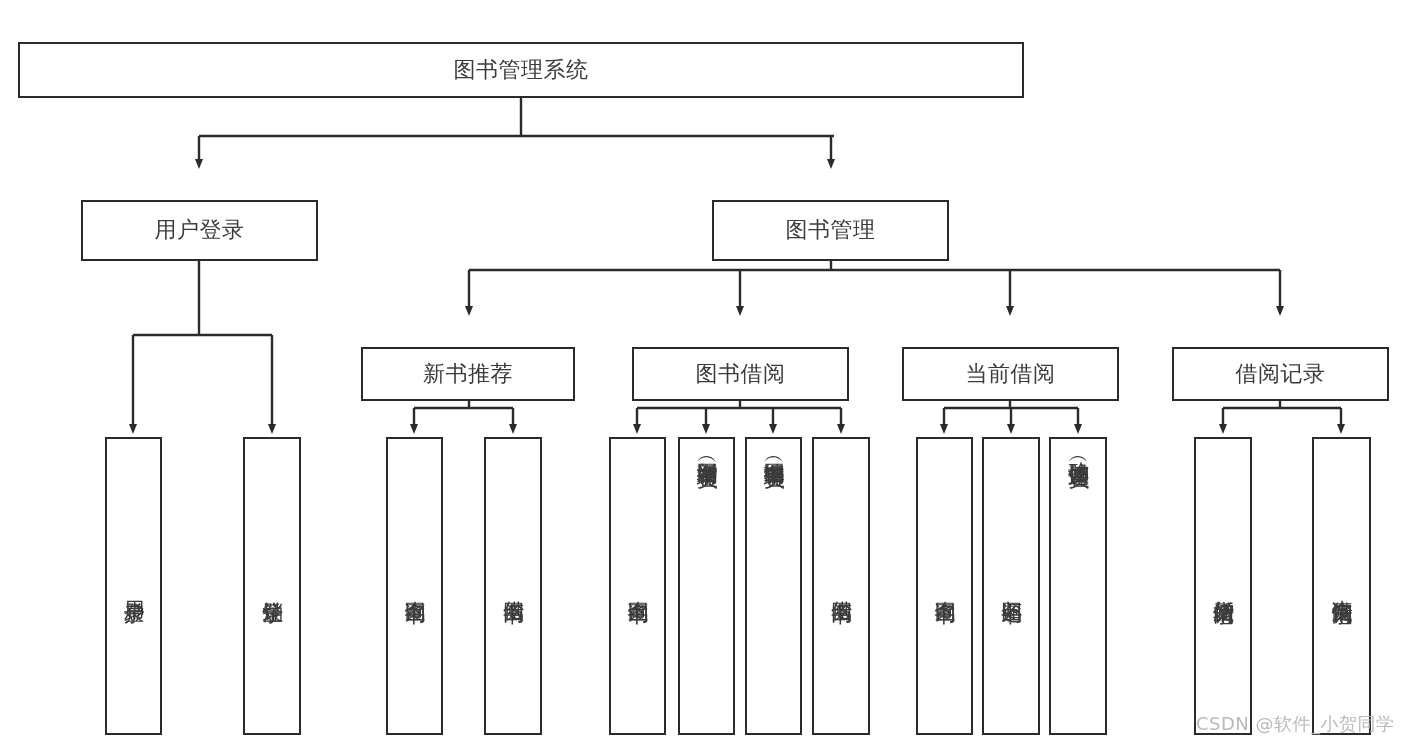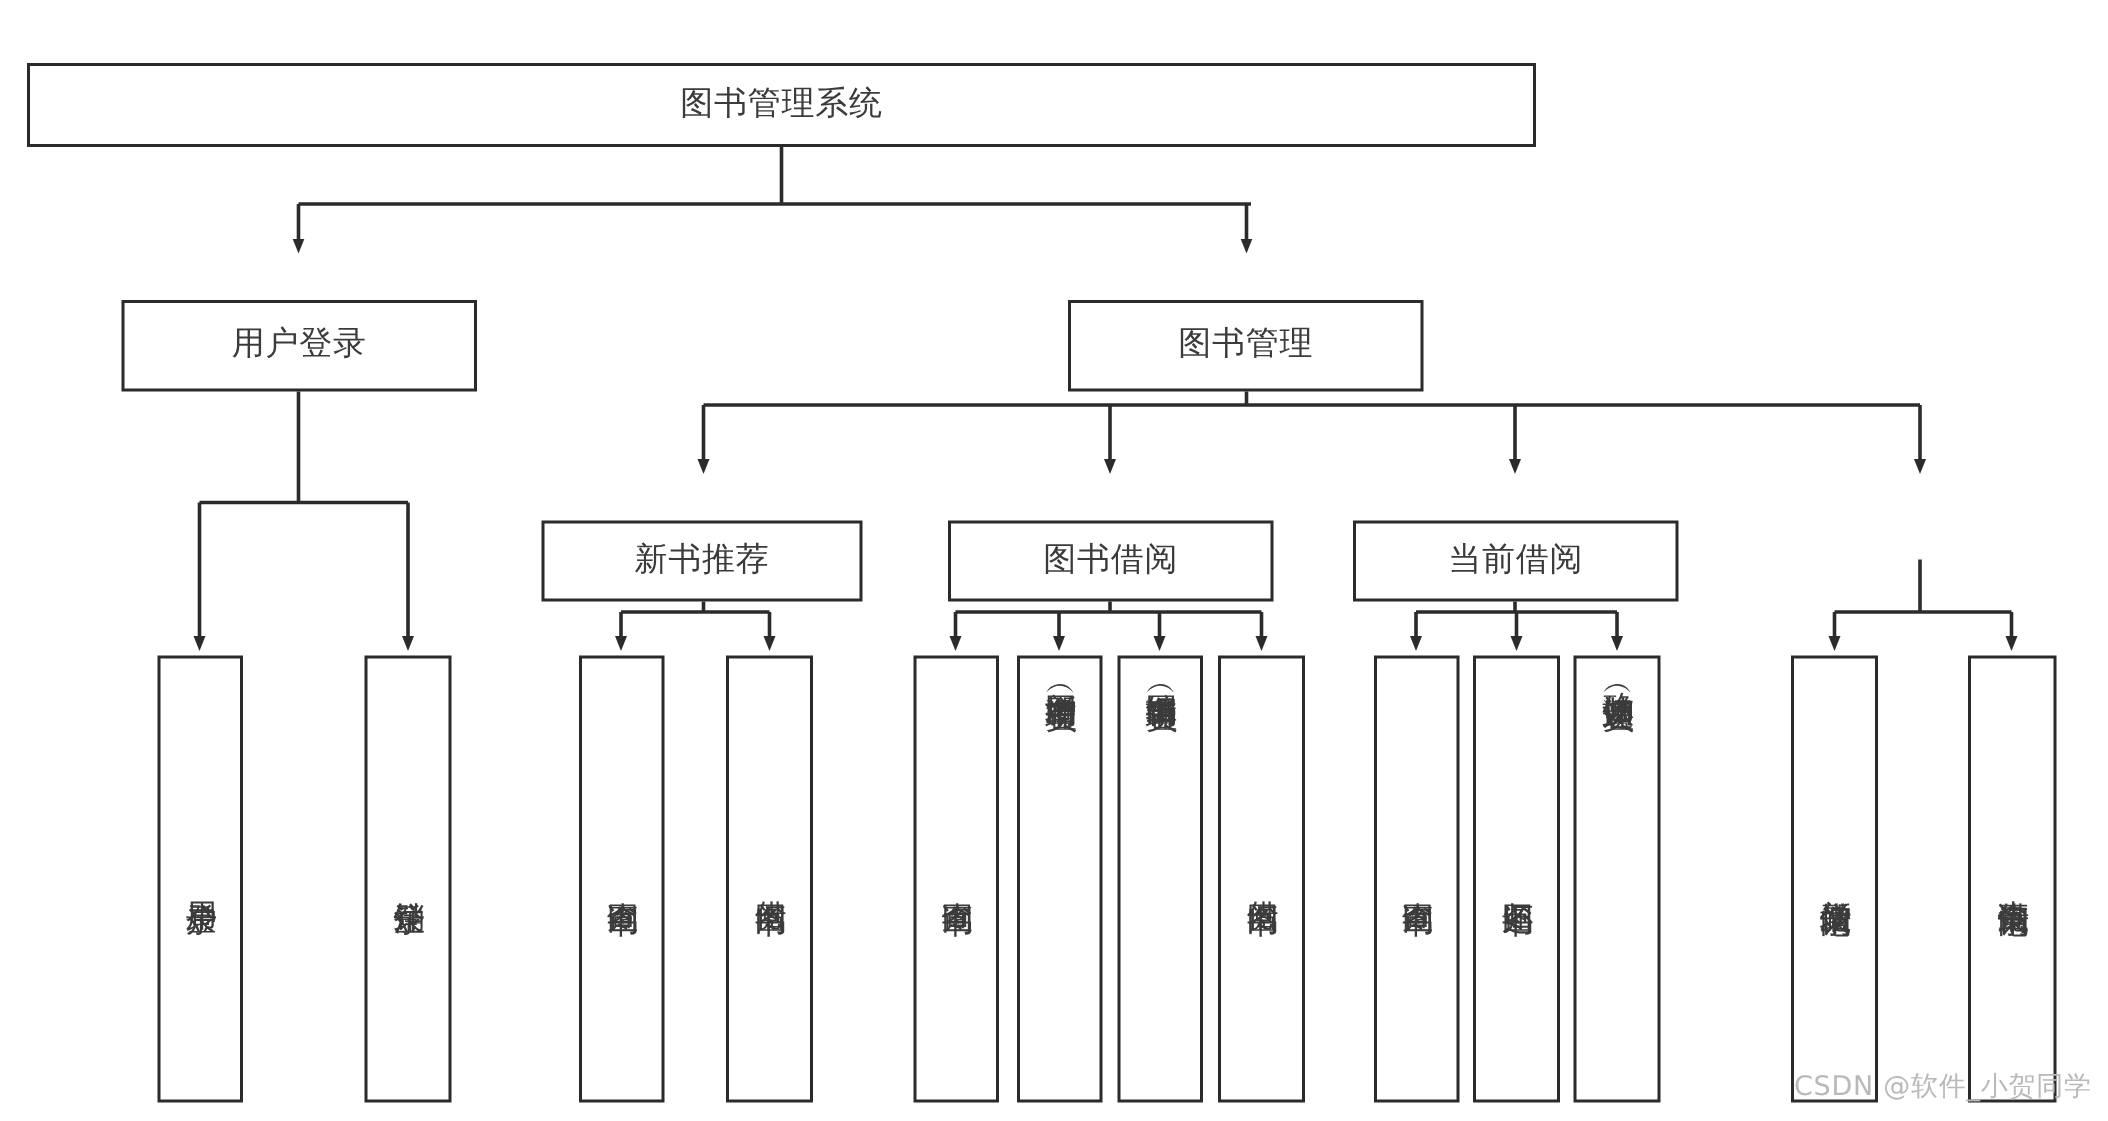--- a/index.html
+++ b/index.html
@@ -125,20 +125,21 @@
   </svg>
 
   <div class="node horiz" style="left: 18px; top: 14px; width: 1006px; height: 56px; border-color: rgb(43, 43, 43); color: rgb(59, 59, 59); background: rgb(255, 255, 255);">图书管理系统</div>
 
   <div class="node horiz" style="left: 81px; top: 172px; width: 237px; height: 61px; border-color: rgb(43, 43, 43); color: rgb(59, 59, 59); background: rgb(255, 255, 255);">用户登录</div>
   <div class="node horiz" style="left: 712px; top: 172px; width: 237px; height: 61px; border-color: rgb(43, 43, 43); color: rgb(59, 59, 59); background: rgb(255, 255, 255);">图书管理</div>
 
   <div class="node horiz" style="left: 361px; top: 319px; width: 214px; height: 54px; border-color: rgb(43, 43, 43); color: rgb(59, 59, 59); background: rgb(255, 255, 255);">新书推荐</div>
   <div class="node horiz" style="left: 902px; top: 319px; width: 217px; height: 54px; border-color: rgb(43, 43, 43); color: rgb(59, 59, 59); background: rgb(255, 255, 255);">当前借阅</div>
   <div class="node horiz" style="left: 632px; top: 319px; width: 217px; height: 54px; border-color: rgb(43, 43, 43); color: rgb(59, 59, 59); background: rgb(255, 255, 255);">图书借阅</div>
+  <div class="node horiz" style="left: 1172px; top: 319px; width: 217px; height: 54px; border-color: rgb(43, 43, 43); color: rgb(59, 59, 59); background: rgb(255, 255, 255);">借阅记录</div>
 
   <div class="node vert" style="left: 105px; top: 437px; width: 57px; height: 298px; border-color: rgb(43, 43, 43); color: rgb(59, 59, 59); background: rgb(255, 255, 255);">用户登录</div>
   <div class="node vert" style="left: 243px; top: 437px; width: 58px; height: 298px; border-color: rgb(43, 43, 43); color: rgb(59, 59, 59); background: rgb(255, 255, 255);">注销登录</div>
   <div class="node vert" style="left: 386px; top: 437px; width: 57px; height: 298px; border-color: rgb(43, 43, 43); color: rgb(59, 59, 59); background: rgb(255, 255, 255);">查询图书</div>
   <div class="node vert" style="left: 484px; top: 437px; width: 58px; height: 298px; border-color: rgb(43, 43, 43); color: rgb(59, 59, 59); background: rgb(255, 255, 255);">借阅图书</div>
   <div class="node vert" style="left: 609px; top: 437px; width: 57px; height: 298px; border-color: rgb(43, 43, 43); color: rgb(59, 59, 59); background: rgb(255, 255, 255);">查询图书</div>
   <div class="node vert toptext" style="left: 678px; top: 437px; width: 57px; height: 298px; border-color: rgb(43, 43, 43); color: rgb(59, 59, 59); background: rgb(255, 255, 255);">新增图书（管理员）</div>
   <div class="node vert toptext" style="left: 745px; top: 437px; width: 57px; height: 298px; border-color: rgb(43, 43, 43); color: rgb(59, 59, 59); background: rgb(255, 255, 255);">编辑图书（管理员）</div>
   <div class="node vert" style="left: 812px; top: 437px; width: 58px; height: 298px; border-color: rgb(43, 43, 43); color: rgb(59, 59, 59); background: rgb(255, 255, 255);">借阅图书</div>
   <div class="node vert" style="left: 916px; top: 437px; width: 57px; height: 298px; border-color: rgb(43, 43, 43); color: rgb(59, 59, 59); background: rgb(255, 255, 255);">查询图书</div>

